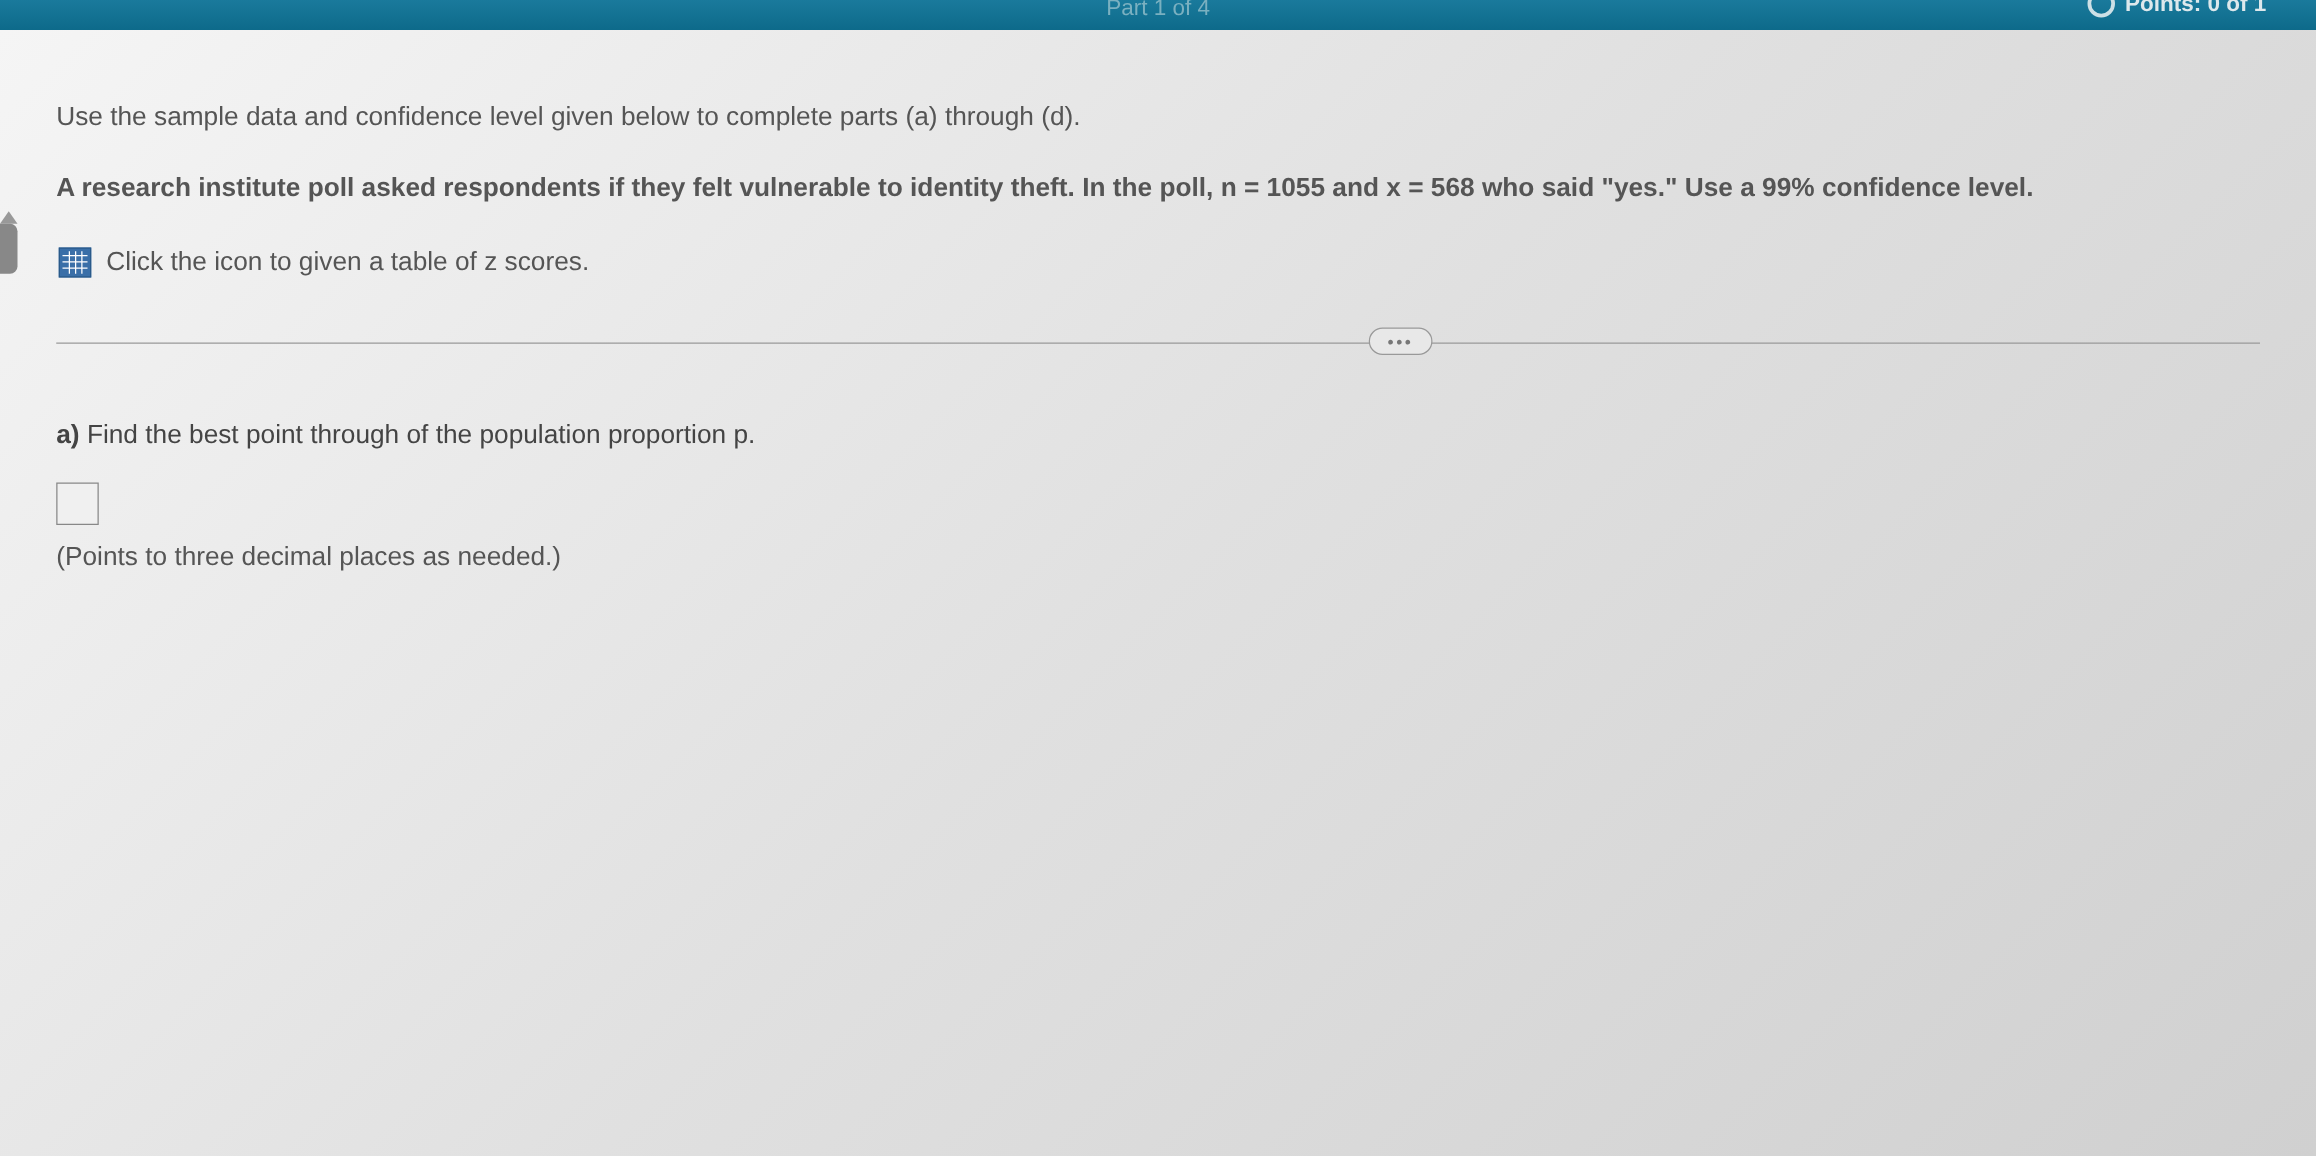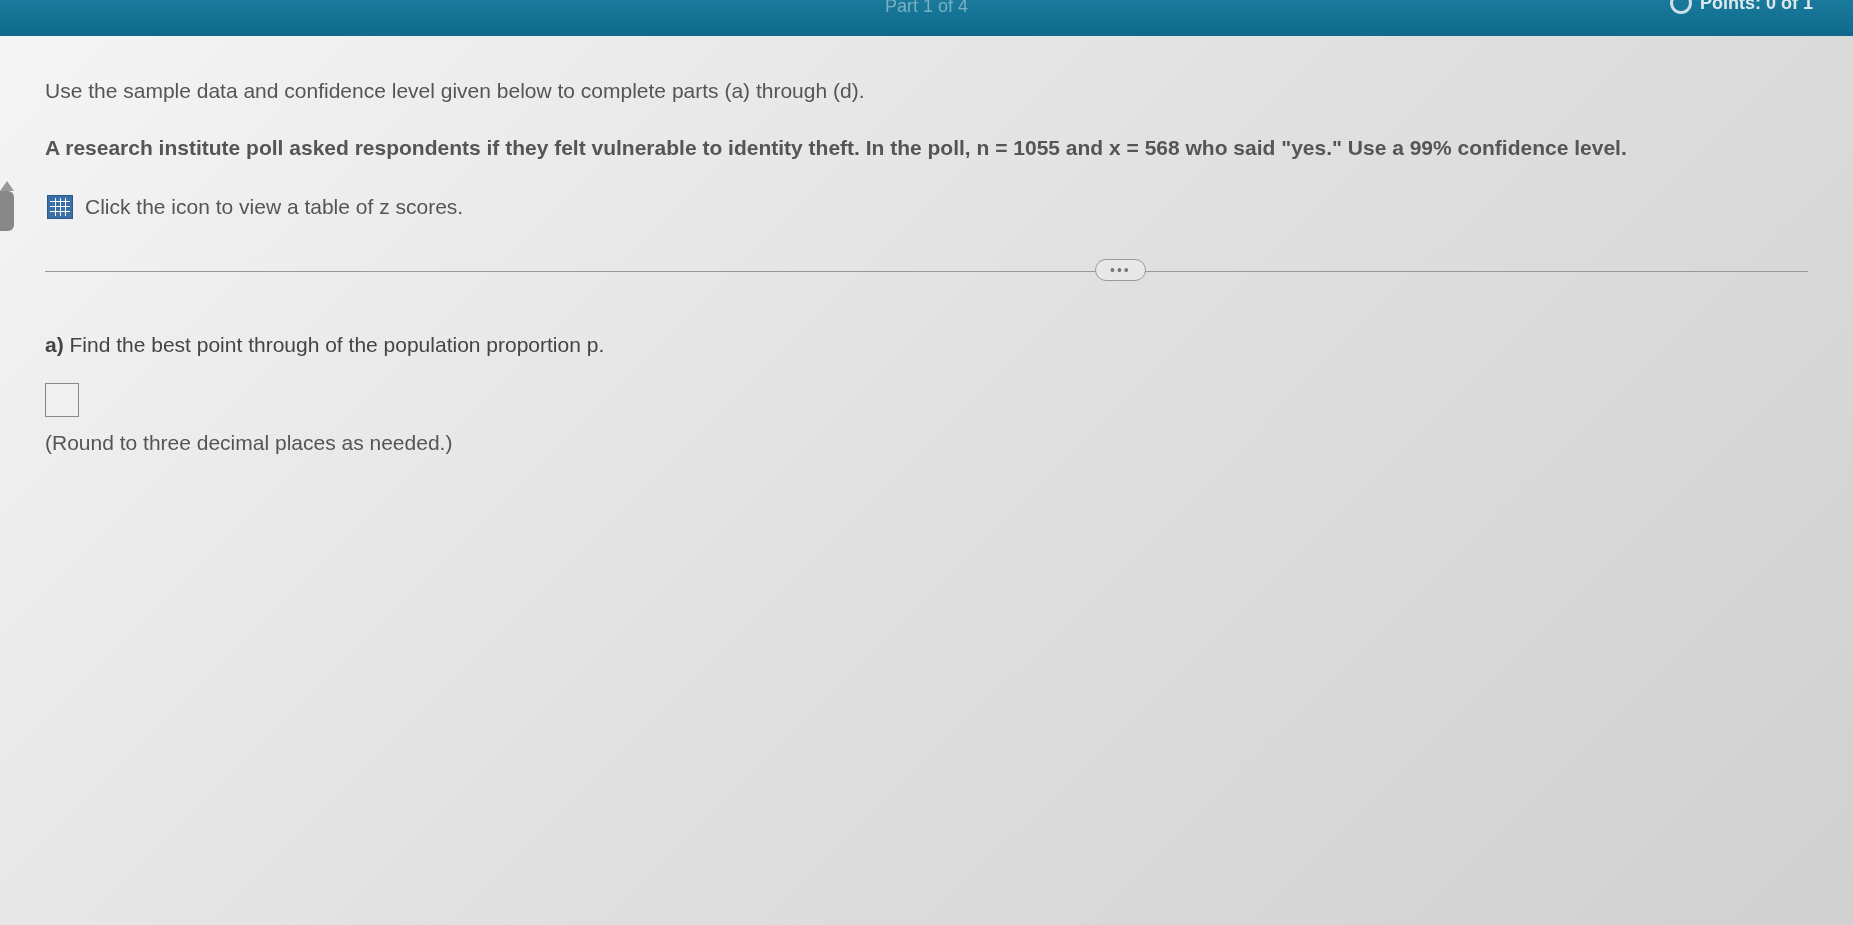--- a/index.html
+++ b/index.html
@@ -9,21 +9,21 @@
     }
     body {
       font-family: Arial, Helvetica, sans-serif;
       background: #e8e8e8;
       width: 1853px;
       height: 925px;
       overflow: hidden;
     }
     .header-bar {
       background: linear-gradient(to bottom, #1a7a9c, #0d6a8a);
-      height: 36px;
+      height: 24px;
       display: flex;
       align-items: flex-start;
       justify-content: center;
       position: relative;
       color: #a8c8d4;
       font-size: 16px;
       text-decoration: underline;
     }
     .header-part {
       position: absolute;
@@ -47,21 +47,21 @@
     .header-circle {
       width: 22px;
       height: 22px;
       border: 3px solid #cde0e6;
       border-radius: 50%;
       display: inline-block;
     }
     .content-area {
       background: linear-gradient(135deg, #f5f5f5 0%, #e0e0e0 50%, #d0d0d0 100%);
       height: calc(100% - 24px);
-      padding: 40px 45px;
+      padding: 55px 45px;
       position: relative;
     }
     .scroll-handle {
       position: absolute;
       left: 0;
       top: 155px;
       width: 14px;
       height: 40px;
       background: #888;
       border-radius: 0 6px 6px 0;
@@ -188,28 +188,28 @@
 <div class="content-area">
   <div class="scroll-arrow"></div>
   <div class="scroll-handle"></div>
 
   <p class="question-intro">Use the sample data and confidence level given below to complete parts (a) through (d).</p>
 
   <p class="question-context">A research institute poll asked respondents if they felt vulnerable to identity theft. In the poll, n = 1055 and x = 568 who said "yes." Use a 99% confidence level.</p>
 
   <div class="icon-link-row">
     <span class="table-icon"></span>
-    <span class="icon-link-text">Click the icon to view a table of z scores.</span>
+    <span class="icon-link-text">Click the icon to given a table of z scores.</span>
   </div>
 
   <div class="divider-row">
     <div class="divider-line"></div>
     <div class="divider-pill">•••</div>
   </div>
 
   <p class="part-a-label">
     <b>a)</b><span> Find the best point through of the population proportion p.</span>
   </p>
 
   <input type="text" class="answer-box" style="">
 
-  <p class="round-hint">(Round to three decimal places as needed.)</p>
+  <p class="round-hint">(Points to three decimal places as needed.)</p>
 </div>
 
 </body></html>

